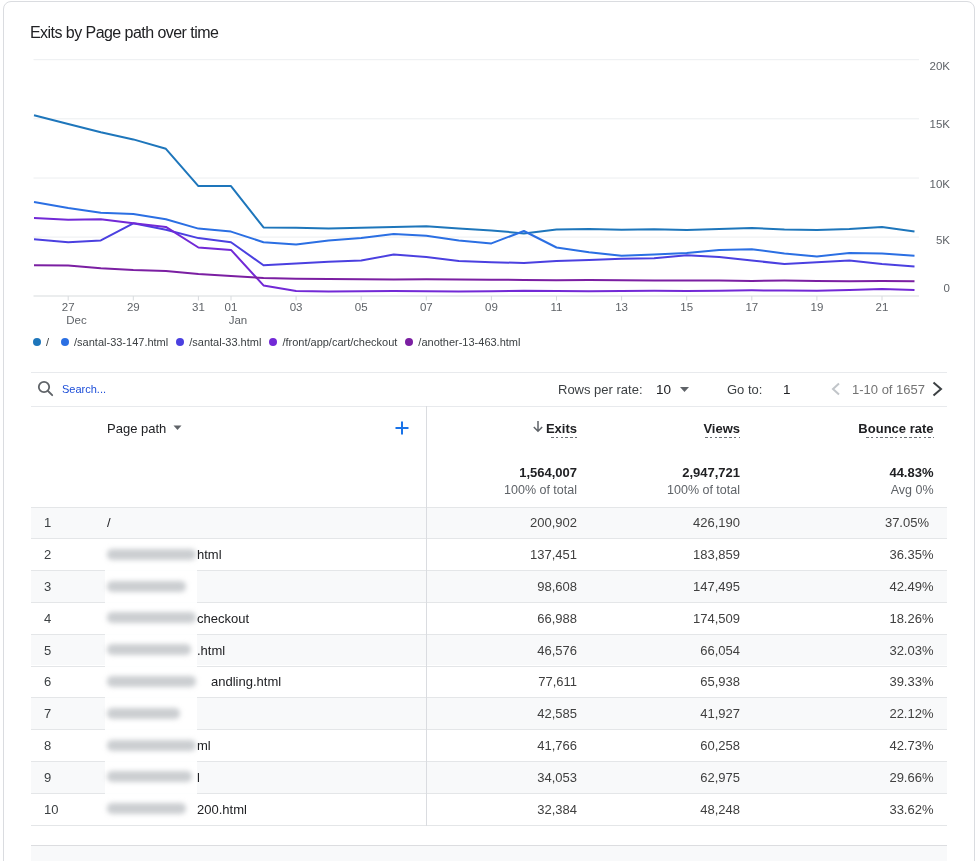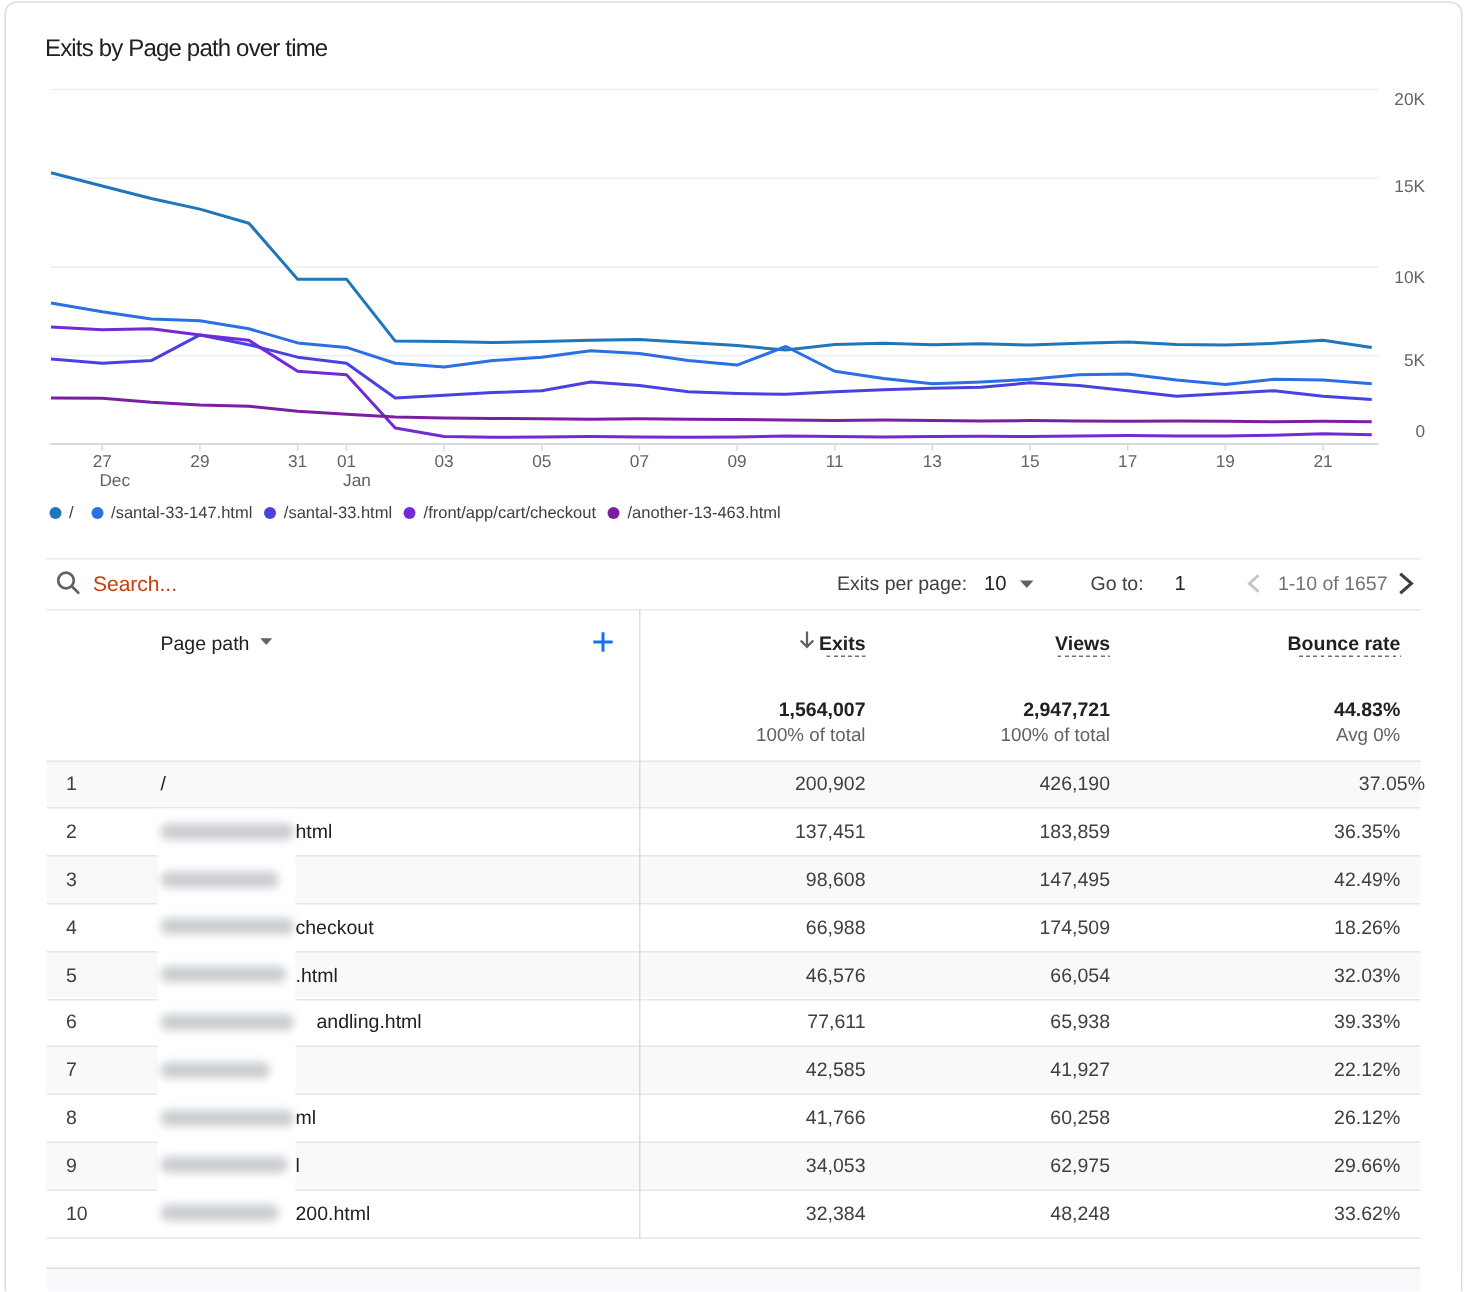--- a/index.html
+++ b/index.html
@@ -72,22 +72,22 @@
       <span style="margin-right:8px">/another-13-463.html</span>
     </div>
 
 <div style="position:absolute;left:30.5px;top:372px;width:916.5px;height:0;border-top:1px solid #e8eaed"></div>
 <div style="position:absolute;left:30.5px;top:405.5px;width:916.5px;height:0;border-top:1px solid #e8eaed"></div>
 
 <svg width="20" height="20" style="position:absolute;left:36px;top:379px">
 <circle cx="8" cy="8" r="5.2" fill="none" stroke="#5f6368" stroke-width="1.8"></circle>
 <line x1="12" y1="12" x2="16.2" y2="16.2" stroke="#5f6368" stroke-width="1.8" stroke-linecap="round"></line>
 </svg>
-<div style="position:absolute;left:62px;top:389px;transform:translateY(-50%);font-size:14px;color:#c2410c">Search...</div>
-<div style="position:absolute;left:558px;top:389px;transform:translateY(-50%);font-size:13px;color:#3c4043">Exits per page:</div>
+<div style="position:absolute;left:62px;top:389px;transform:translateY(-50%);font-size:11px;color:#1d4ed8">Search...</div>
+<div style="position:absolute;left:558px;top:389px;transform:translateY(-50%);font-size:13px;color:#3c4043">Rows per rate:</div>
 <div style="position:absolute;left:656px;top:389px;transform:translateY(-50%);font-size:13.5px;color:#202124">10</div>
 <svg width="12" height="8" style="position:absolute;left:679px;top:386px">
       <path d="M1 1 L5.5 6 L10 1 Z" fill="#5f6368"></path>
     </svg>
 <div style="position:absolute;left:727px;top:389px;transform:translateY(-50%);font-size:13px;color:#3c4043">Go to:</div>
 <div style="position:absolute;left:783px;top:389px;transform:translateY(-50%);font-size:13.5px;color:#202124">1</div>
 <svg width="12" height="14" style="position:absolute;left:830px;top:382px">
       <polyline points="9,1.5 3,7 9,12.5" fill="none" stroke="#c1c5c9" stroke-width="2"></polyline>
     </svg>
 <div style="position:absolute;left:852px;top:389px;transform:translateY(-50%);font-size:13px;color:#737373">1-10 of 1657</div>
@@ -117,21 +117,21 @@
 <div class="hdr" style="right:240px;top:464.5px">2,947,721</div>
 <div style="position:absolute;right:240px;top:483px;font-size:12.5px;color:#5f6368">100% of total</div>
 <div class="hdr" style="right:46.5px;top:464.5px">44.83%</div>
 <div style="position:absolute;right:46.5px;top:483px;font-size:12.5px;color:#5f6368">Avg 0%</div>
 
 <div style="position:absolute;left:30.5px;top:506.5px;width:916.5px;height:31.8px;background:#f8f9fa;border-top:1px solid #e4e6e8;box-sizing:border-box"></div>
     <div class="ct" style="left:44px;top:522.4px;color:#3c4043">1</div>
     <div class="ct" style="left:107px;top:522.4px;color:#202124">/</div>
     <div class="ctr" style="right:403px;top:522.4px">200,902</div>
     <div class="ctr" style="right:240px;top:522.4px">426,190</div>
-    <div class="ctr" style="right:30px;top:522.4px">37.05%</div>
+    <div class="ctr" style="right:51px;top:522.4px">37.05%</div>
 <div style="position:absolute;left:30.5px;top:538.3px;width:916.5px;height:31.8px;background:#ffffff;border-top:1px solid #e4e6e8;box-sizing:border-box"></div>
     <div class="ct" style="left:44px;top:554.2px;color:#3c4043">2</div>
     <div class="ctr" style="right:403px;top:554.2px">137,451</div>
     <div class="ctr" style="right:240px;top:554.2px">183,859</div>
     <div class="ctr" style="right:46.5px;top:554.2px">36.35%</div>
 <div style="position:absolute;left:30.5px;top:570.1px;width:916.5px;height:31.8px;background:#f8f9fa;border-top:1px solid #e4e6e8;box-sizing:border-box"></div>
     <div class="ct" style="left:44px;top:586.0px;color:#3c4043">3</div>
     <div class="ctr" style="right:403px;top:586.0px">98,608</div>
     <div class="ctr" style="right:240px;top:586.0px">147,495</div>
     <div class="ctr" style="right:46.5px;top:586.0px">42.49%</div>
@@ -152,21 +152,21 @@
     <div class="ctr" style="right:46.5px;top:681.4px">39.33%</div>
 <div style="position:absolute;left:30.5px;top:697.3px;width:916.5px;height:31.8px;background:#f8f9fa;border-top:1px solid #e4e6e8;box-sizing:border-box"></div>
     <div class="ct" style="left:44px;top:713.2px;color:#3c4043">7</div>
     <div class="ctr" style="right:403px;top:713.2px">42,585</div>
     <div class="ctr" style="right:240px;top:713.2px">41,927</div>
     <div class="ctr" style="right:46.5px;top:713.2px">22.12%</div>
 <div style="position:absolute;left:30.5px;top:729.1px;width:916.5px;height:31.8px;background:#ffffff;border-top:1px solid #e4e6e8;box-sizing:border-box"></div>
     <div class="ct" style="left:44px;top:745.0px;color:#3c4043">8</div>
     <div class="ctr" style="right:403px;top:745.0px">41,766</div>
     <div class="ctr" style="right:240px;top:745.0px">60,258</div>
-    <div class="ctr" style="right:46.5px;top:745.0px">26.12%</div>
+    <div class="ctr" style="right:46.5px;top:745.0px">42.73%</div>
 <div style="position:absolute;left:30.5px;top:760.9px;width:916.5px;height:31.8px;background:#f8f9fa;border-top:1px solid #e4e6e8;box-sizing:border-box"></div>
     <div class="ct" style="left:44px;top:776.8px;color:#3c4043">9</div>
     <div class="ctr" style="right:403px;top:776.8px">34,053</div>
     <div class="ctr" style="right:240px;top:776.8px">62,975</div>
     <div class="ctr" style="right:46.5px;top:776.8px">29.66%</div>
 <div style="position:absolute;left:30.5px;top:792.7px;width:916.5px;height:31.8px;background:#ffffff;border-top:1px solid #e4e6e8;box-sizing:border-box"></div>
     <div class="ct" style="left:44px;top:808.6px;color:#3c4043">10</div>
     <div class="ctr" style="right:403px;top:808.6px">32,384</div>
     <div class="ctr" style="right:240px;top:808.6px">48,248</div>
     <div class="ctr" style="right:46.5px;top:808.6px">33.62%</div>

